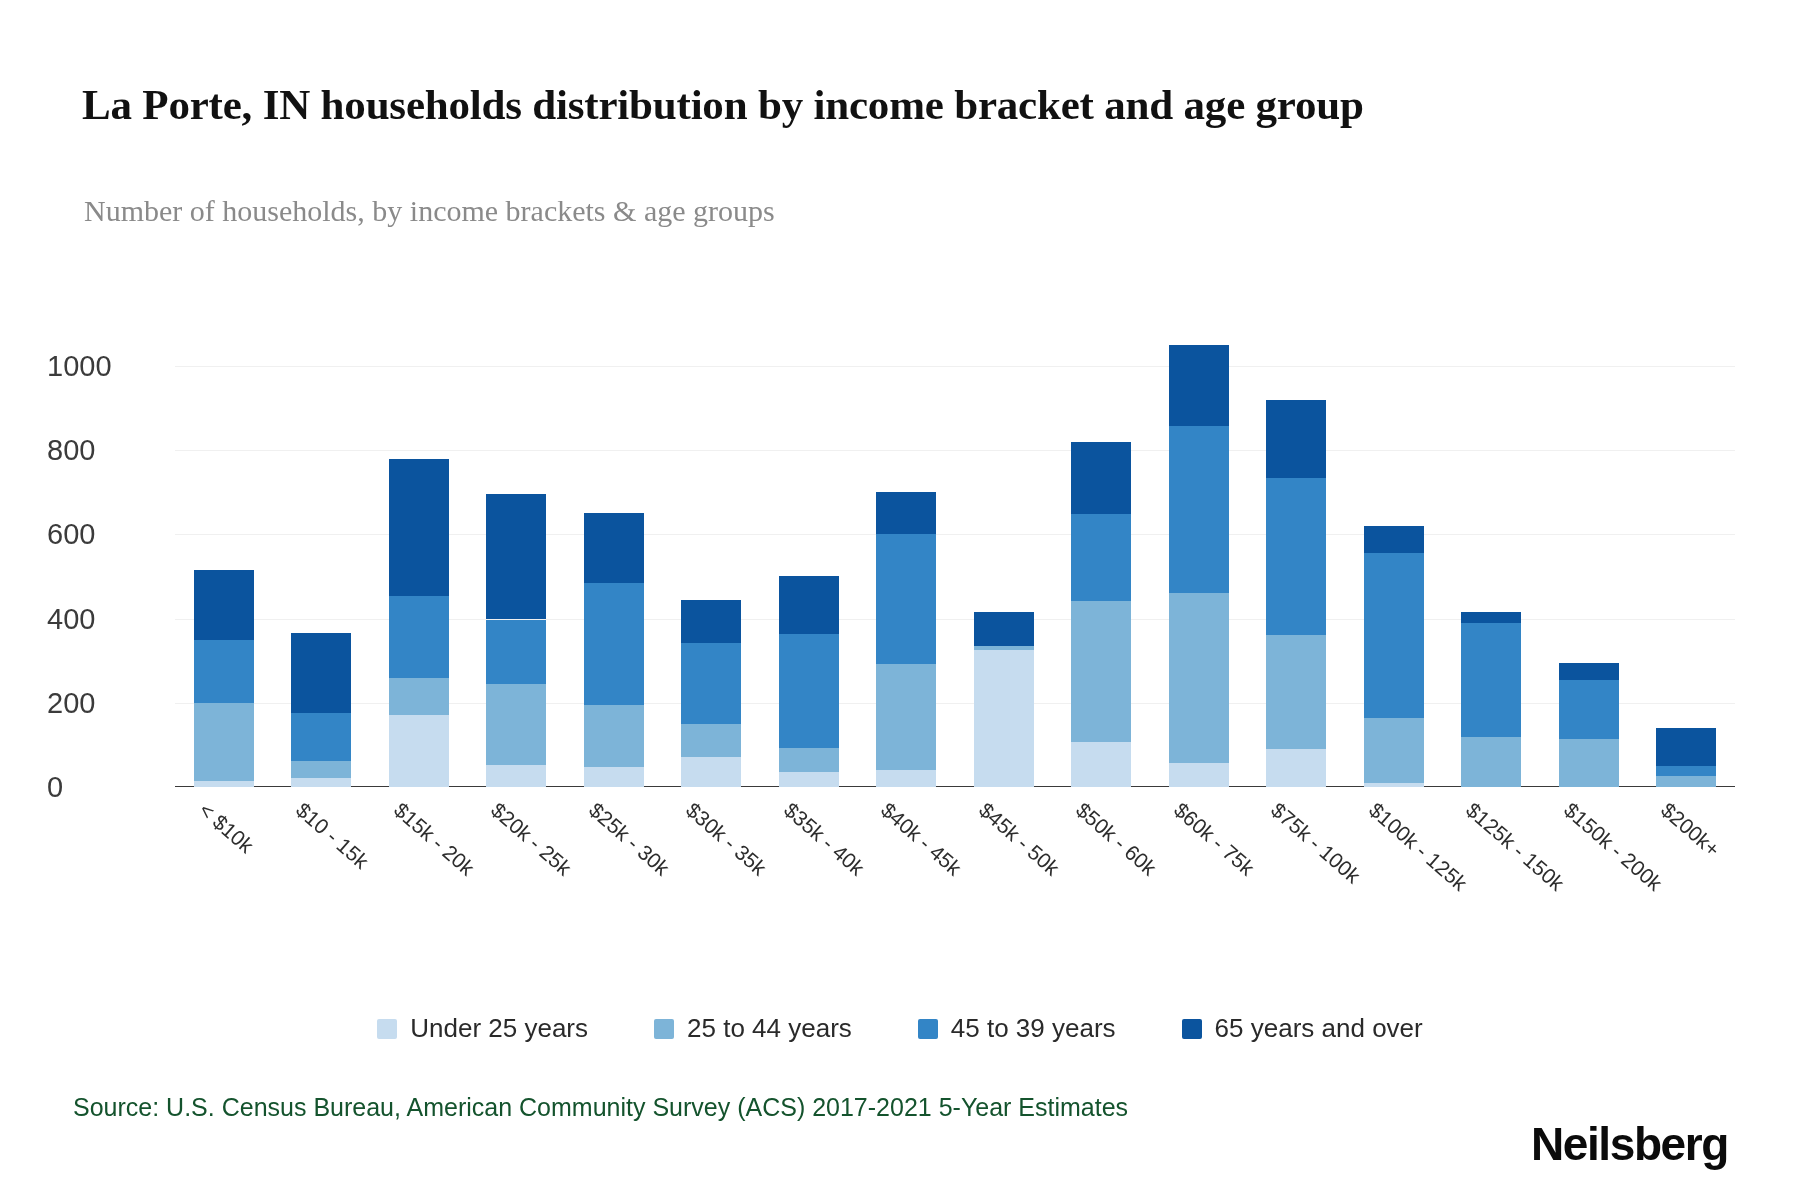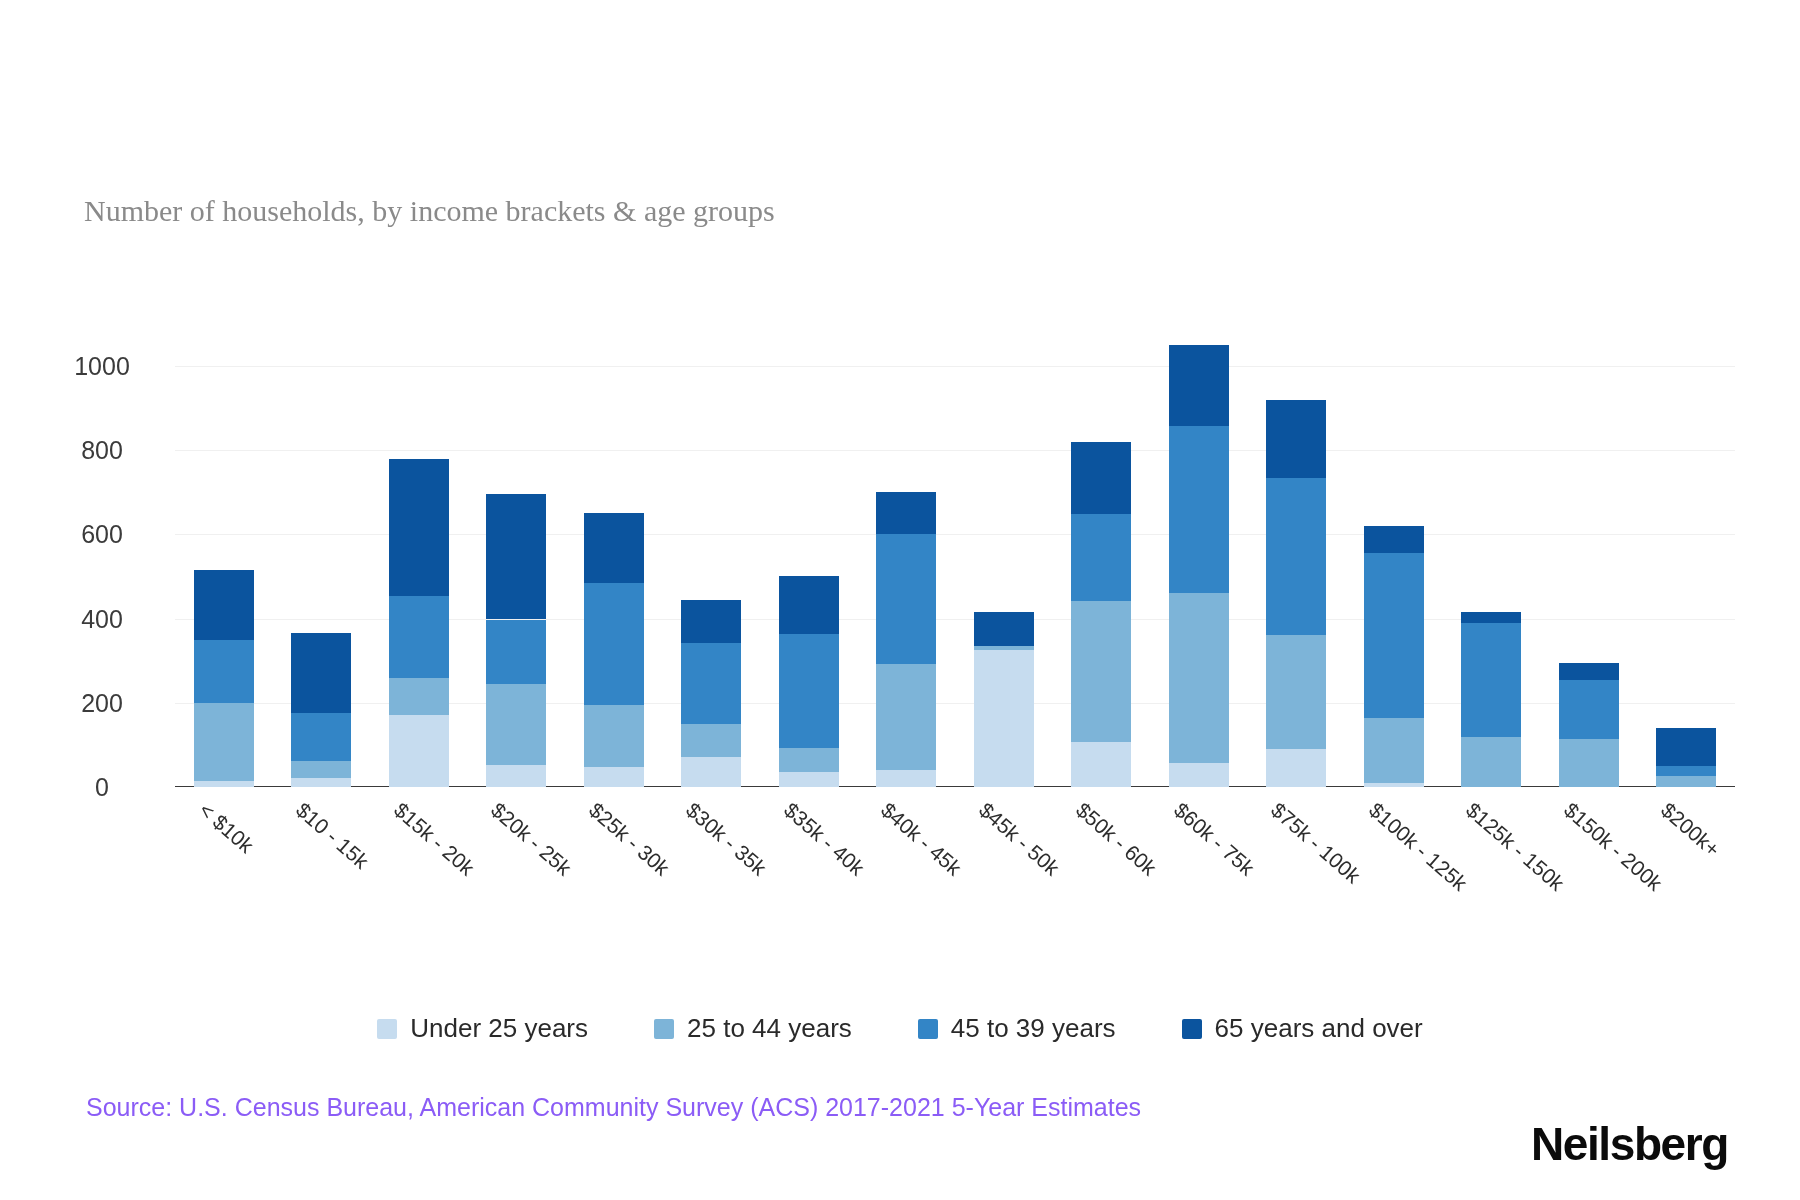--- a/index.html
+++ b/index.html
@@ -70,22 +70,22 @@
     left: 0;
     width: 100%;
     height: 1px;
     background: #3a3a3a;
     bottom: 0;
   }
   .ytick-inner {
     position: absolute;
     left: -128px;
     width: 110px;
-    text-align: center;
-    font-size: 25px;
+    text-align: left;
+    font-size: 29px;
     color: #3b3b3b;
     transform: translateY(-50%);
     white-space: nowrap;
   }
 
   .bars {
     position: absolute;
     left: 0;
     top: 0;
     width: 100%;
@@ -134,41 +134,42 @@
     flex: none;
   }
   .legend-label {
     font-size: 26px;
     color: #2a2a2a;
   }
 
   
   .source {
     position: absolute;
-    left: 86px;
+    left: 73px;
     top: 1093px;
     font-size: 25px;
-    color: #8b5cf6;
+    color: #14532d;
   }
   .brand {
     position: absolute;
     right: 72px;
     top: 1072px;
     font-size: 46px;
     font-weight: bold;
     color: #0b0b0b;
     letter-spacing: -1.4px;
     margin-top: 45px;
   }
 </style>
 </head>
 <body>
 
 <div class="page">
 
+  <h1 class="title">La Porte, IN households distribution by income bracket and age group</h1>
   <div class="subtitle">Number of households, by income brackets &amp; age groups</div>
 
   <div class="plot-wrap">
     <div class="plot" id="plot">
       <div id="gridlines">
           <div class="ytick-inner" style="top: 463px;">0</div>
           <div class="gridline" style="top: 378.818px;"></div>
           <div class="ytick-inner" style="top: 378.818px;">200</div>
           <div class="gridline" style="top: 294.636px;"></div>
           <div class="ytick-inner" style="top: 294.636px;">400</div>

